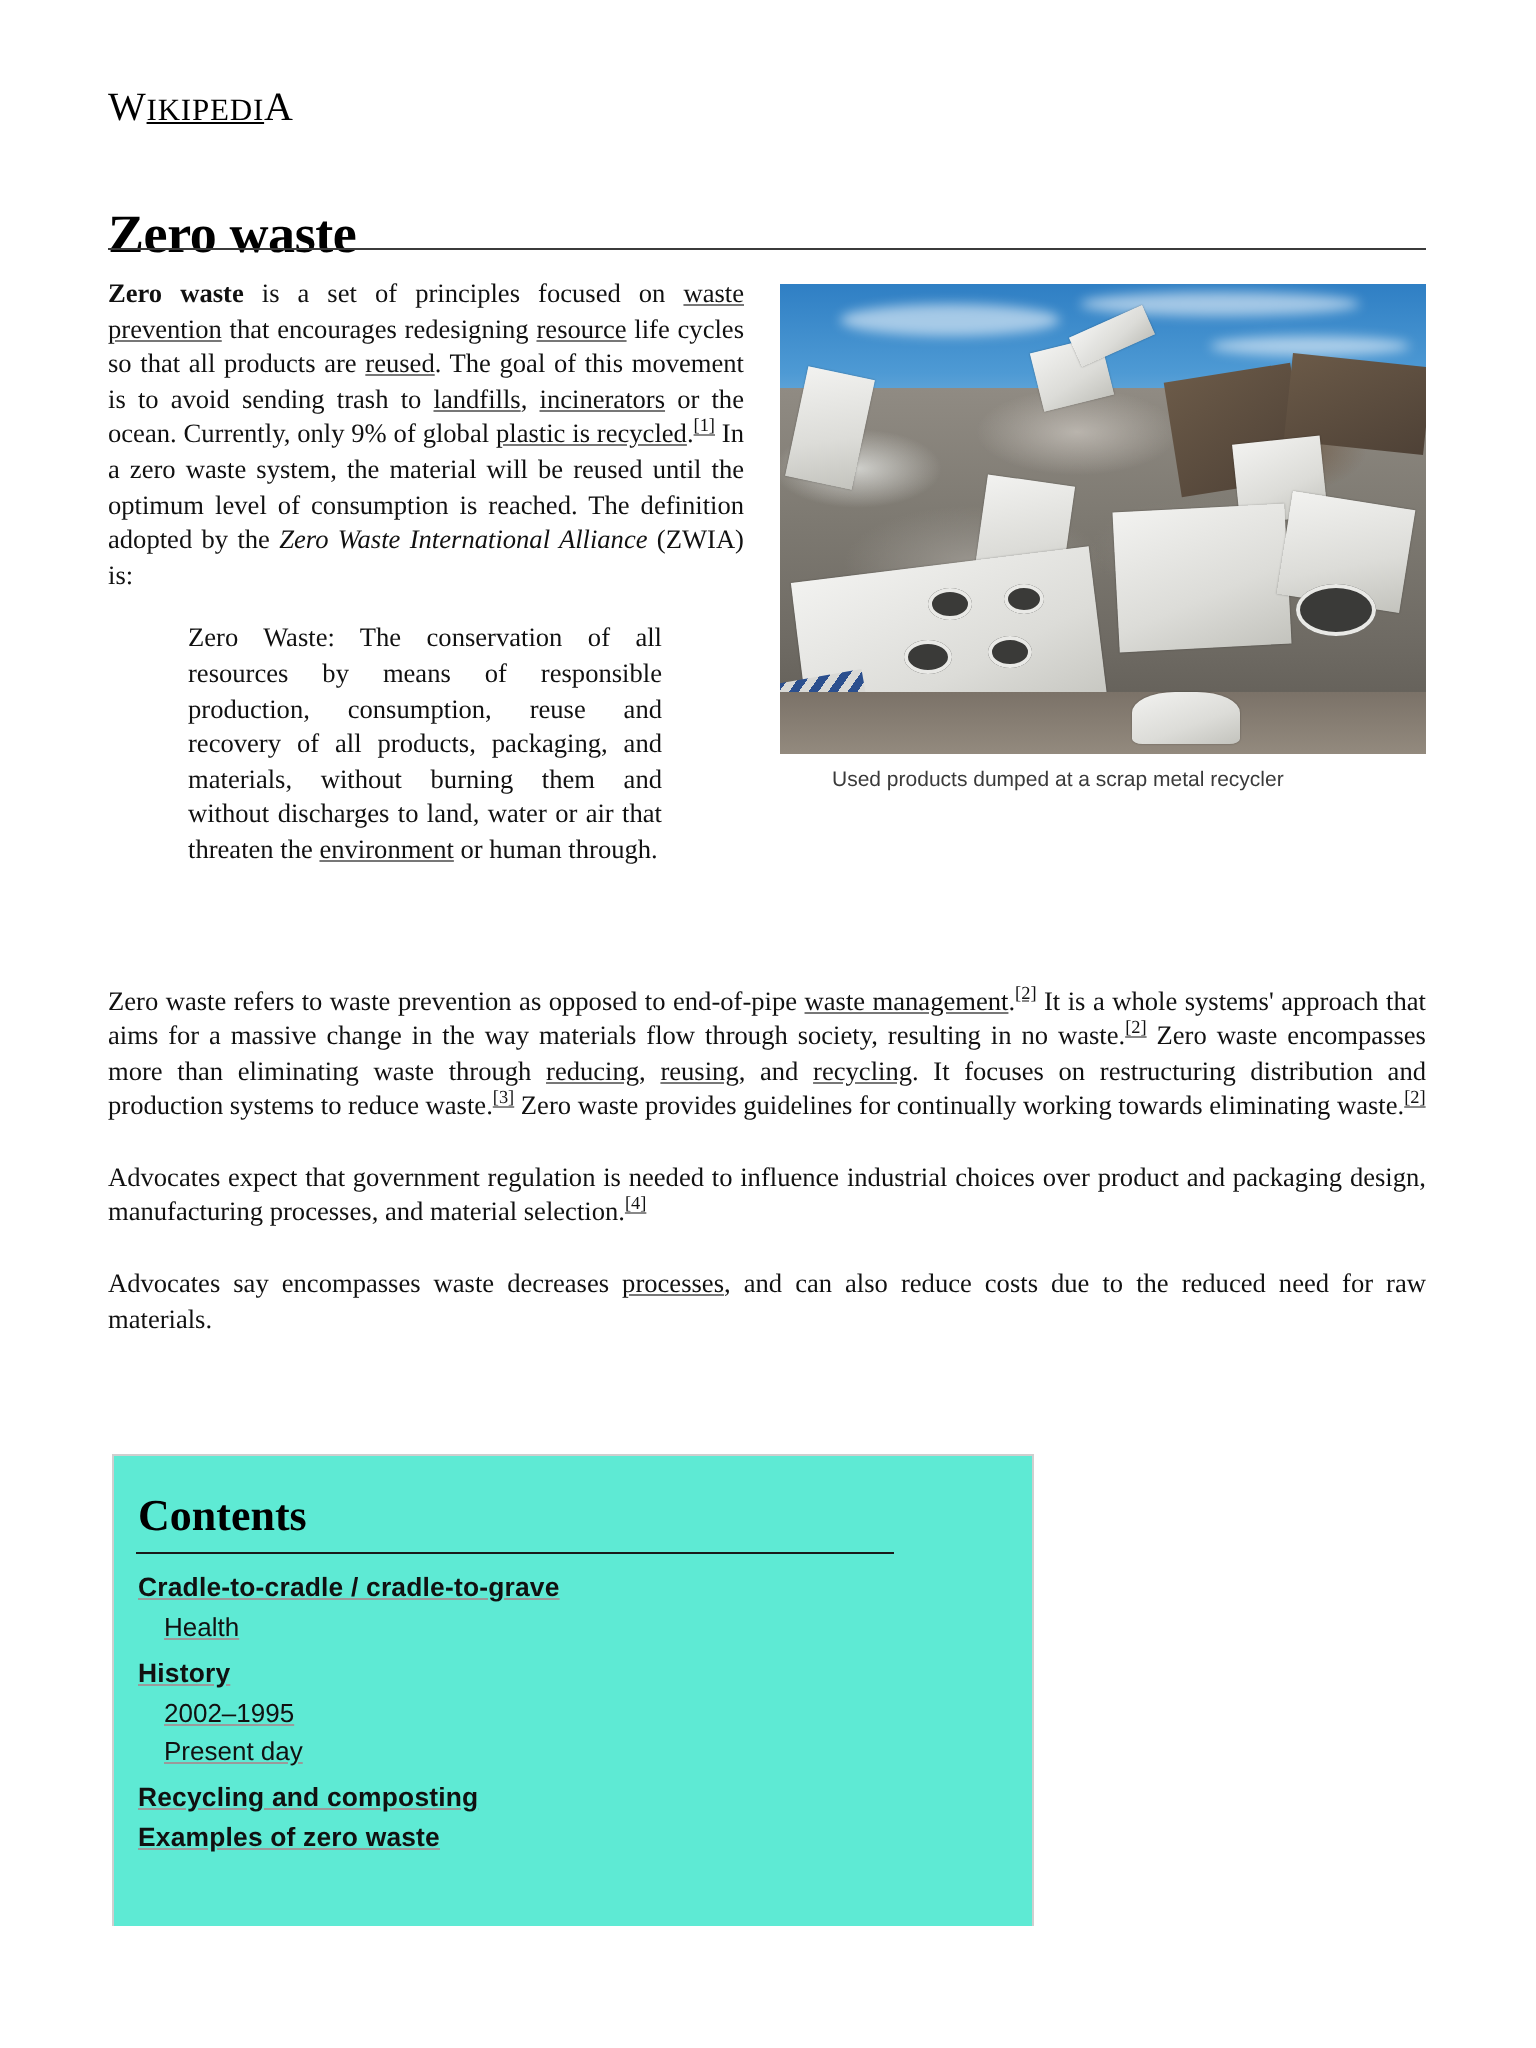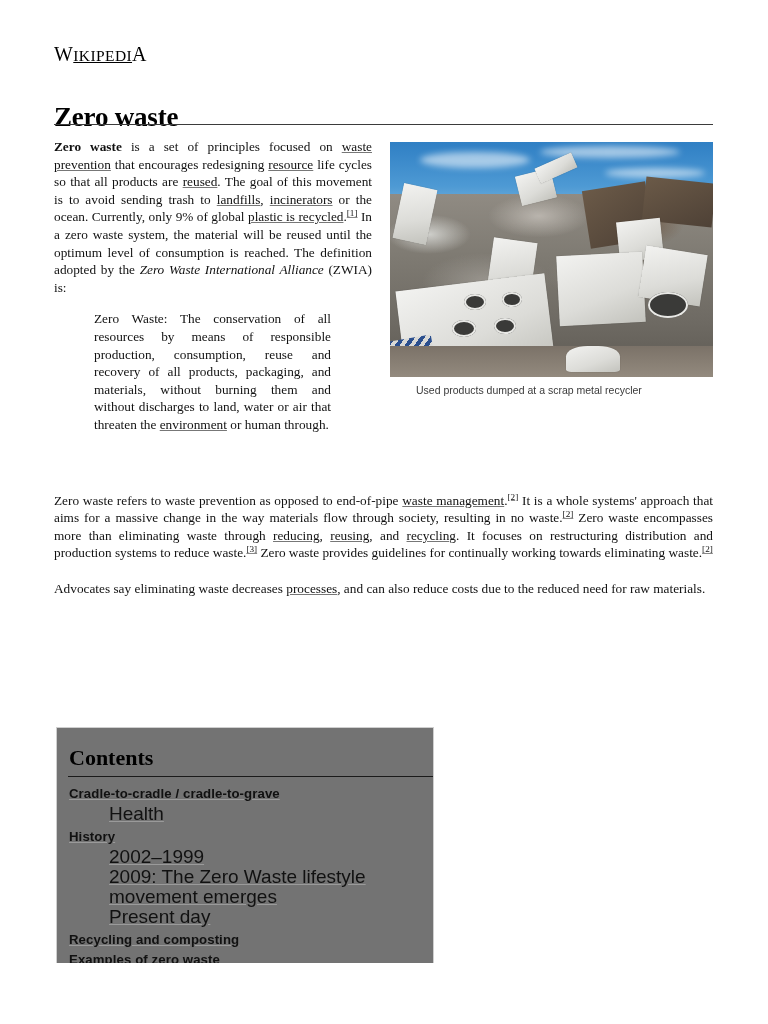--- a/index.html
+++ b/index.html
@@ -168,23 +168,23 @@
     color: #111;
   }
 
   .clearfix::after { content: ""; display: block; clear: both; }
 
   
   .toc {
     position: absolute;
     left: 56px;
     top: 727px;
-    width: 378px;
+    width: 461px;
     height: 236px;
-    background: #737373;
+    background: #5eead4;
     border: 1px solid #cfcfcf;
     border-bottom: none;
     box-sizing: border-box;
     overflow: hidden;
   }
   .toc-inner { padding: 14px 14px 0 12px; }
   .toc-title {
     font-family: "Liberation Serif", serif;
     font-size: 22px;
     font-weight: bold;
@@ -208,24 +208,24 @@
     text-decoration-color: #9a9a9a;
     display: inline-block;
   }
   .toc .lvl1 > a {
     font-size: 13.2px;
     font-weight: bold;
     line-height: 20px;
     letter-spacing: 0.1px;
   }
   .toc .lvl2 > a {
-    font-size: 19px;
+    font-size: 13px;
     font-weight: normal;
     line-height: 19.6px;
-    margin-left: 40px;
+    margin-left: 13px;
   }
   .toc .gap { height: 3px; }
 </style>
 </head>
 <body>
 
 <div class="page">
 
   <div class="wordmark">
     <span class="cap">W</span><span class="sc">IKIPEDI</span><span class="cap">A</span>
@@ -271,36 +271,36 @@
     </figure>
 
     <p class="body first"><span class="bold">Zero waste</span><span> is a set of principles focused on </span><a class="lnk" href="#">waste prevention</a><span> that encourages redesigning </span><a class="lnk" href="#">resource</a><span> life cycles so that all products are </span><a class="lnk" href="#">reused</a><span>. The goal of this movement is to avoid sending trash to </span><a class="lnk" href="#">landfills</a><span>, </span><a class="lnk" href="#">incinerators</a><span> or the ocean. Currently, only 9% of global </span><a class="lnk" href="#">plastic is recycled</a><span>.</span><sup class="ref">[1]</sup><span> In a zero waste system, the material will be reused until the optimum level of consumption is reached. The definition adopted by the </span><span class="ital">Zero Waste International Alliance</span><span> (ZWIA) is:</span></p>
 
     <blockquote class="quote"><span>Zero Waste: The conservation of all resources by means of responsible production, consumption, reuse and recovery of all products, packaging, and materials, without burning them and without discharges to land, water or air that threaten the </span><a class="lnk" href="#">environment</a><span> or human through.</span></blockquote>
 
     <div style="clear:both;height:18px;"></div>
 
     <p class="body"><span>Zero waste refers to waste prevention as opposed to end-of-pipe </span><a class="lnk" href="#">waste management</a><span>.</span><sup class="ref">[2]</sup><span> It is a whole systems' approach that aims for a massive change in the way materials flow through society, resulting in no waste.</span><sup class="ref">[2]</sup><span> Zero waste encompasses more than eliminating waste through </span><a class="lnk" href="#">reducing</a><span>, </span><a class="lnk" href="#">reusing</a><span>, and </span><a class="lnk" href="#">recycling</a><span>. It focuses on restructuring distribution and production systems to reduce waste.</span><sup class="ref">[3]</sup><span> Zero waste provides guidelines for continually working towards eliminating waste.</span><sup class="ref">[2]</sup></p>
 
-
-    <p class="body"><span>Advocates say eliminating waste decreases </span><a class="lnk" href="#">processes</a><span>, and can also reduce costs due to the reduced need for raw materials.</span></p>
+    <p class="body"><span>Advocates expect that government regulation is needed to influence industrial choices over product and packaging design, manufacturing processes, and material selection.</span><sup class="ref">[4]</sup></p>
+
+    <p class="body"><span>Advocates say encompasses waste decreases </span><a class="lnk" href="#">processes</a><span>, and can also reduce costs due to the reduced need for raw materials.</span></p>
 
   </div>
 
   <nav class="toc">
     <div class="toc-inner">
       <div class="toc-title">Contents</div>
       <div class="toc-rule"></div>
       <ul id="toc-list">
           <li class="lvl1"><a href="#">Cradle-to-cradle / cradle-to-grave</a></li>
           <li class="lvl2"><a href="#">Health</a></li>
           <li class="gap"></li>
           <li class="lvl1"><a href="#">History</a></li>
-          <li class="lvl2"><a href="#">2002–1999</a></li>
-          <li class="lvl2"><a href="#">2009: The Zero Waste lifestyle movement emerges</a></li>
+          <li class="lvl2"><a href="#">2002–1995</a></li>
           <li class="lvl2"><a href="#">Present day</a></li>
           <li class="gap"></li>
           <li class="lvl1"><a href="#">Recycling and composting</a></li>
           <li class="lvl1"><a href="#">Examples of zero waste</a></li>
         </ul>
     </div>
   </nav>
 
 </div>
 

